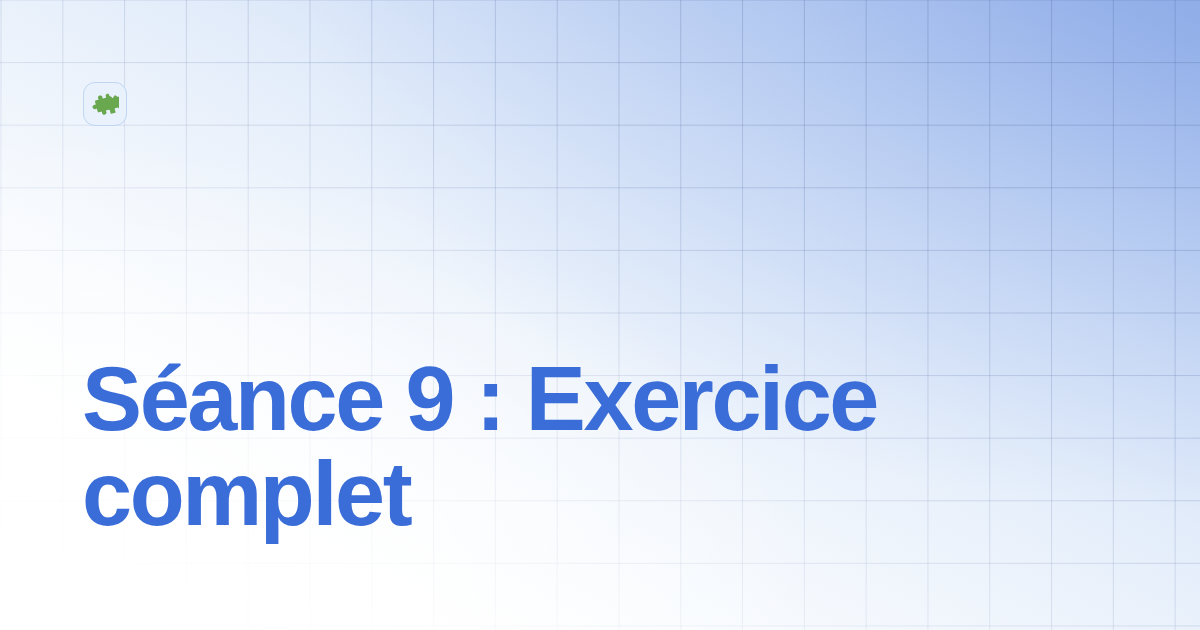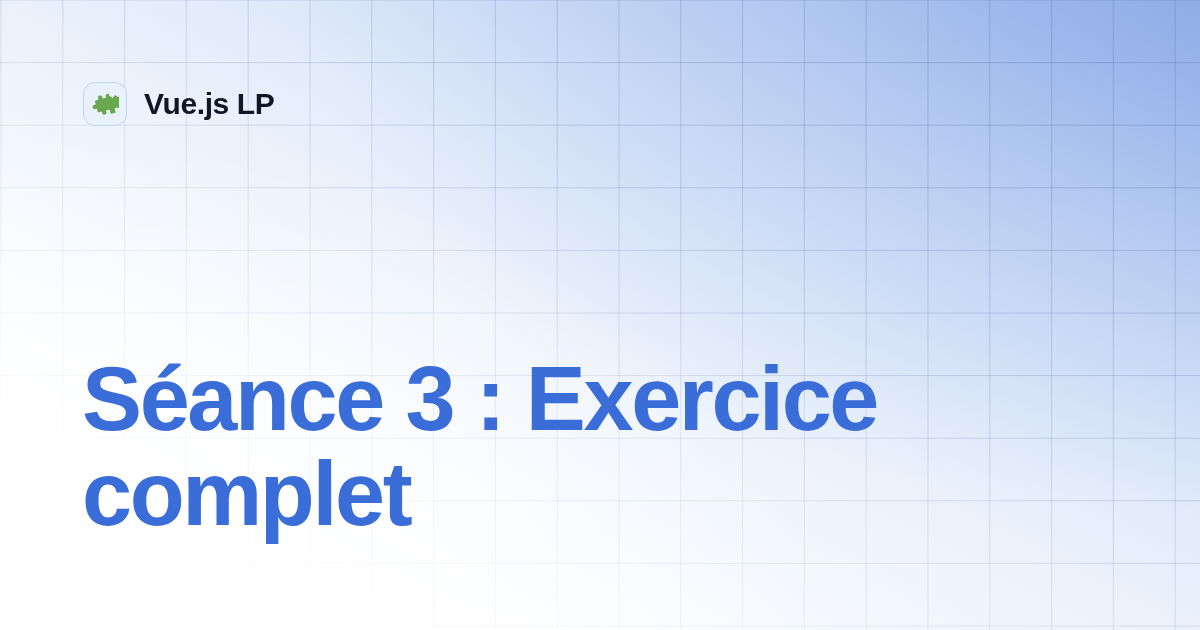--- a/index.html
+++ b/index.html
@@ -165,19 +165,18 @@
     <div class="brand">
 
       <div class="brand-badge">
         <span>
           <svg width="27" height="27" viewBox="0 0 64 64" aria-hidden="true">
             <path fill="#6aa84f" d="M38.4 6.2c-3.3 0-6 2.3-6 5.3 0 1.1.3 2 .9 2.9.4.7.1 1.6-.7 1.8l-6.1 1.5c-1 .2-1.9-.6-1.8-1.6.1-.7.1-1.4-.1-2.1-.7-2.6-3.5-4.1-6.4-3.3-2.9.8-4.7 3.5-4 6.1.2.7.5 1.3 1 1.8.7.8.3 2-.7 2.2l-6.3 1.6c-.9.2-1.5 1.1-1.3 2l1.7 6.6c.3 1-.6 1.9-1.6 1.8-.7-.1-1.5 0-2.2.2-2.6.7-4.1 3.5-3.3 6.4.8 2.9 3.5 4.7 6.1 4 .8-.2 1.5-.6 2-1.1.7-.7 1.9-.3 2.2.7l1.7 6.4c.2.9 1.1 1.5 2 1.2l6.4-1.7c1-.3 1.9.6 1.8 1.6-.1.7 0 1.5.2 2.2.7 2.6 3.5 4.1 6.4 3.3 2.9-.8 4.7-3.5 4-6.1-.2-.7-.5-1.3-.9-1.9-.6-.8-.2-2 .8-2.2l6.2-1.6c.9-.2 1.9.5 1.8 1.5 0 .2 0 .4.1.6l1.7 6.5c.2.9 1.1 1.5 2 1.2l8.6-2.2c.9-.2 1.5-1.1 1.2-2l-1.7-6.5c-.1-.2-.2-.4-.3-.6-.5-.8 0-1.9 1-2l6.2-1.6c1-.3 2 .4 2.1 1.4.1.7.3 1.4.7 2 1.4 2.3 4.5 2.9 7 1.2 2.5-1.6 3.3-4.7 1.9-7-.4-.6-.9-1.1-1.5-1.5-.9-.5-1-1.7-.3-2.4l4.6-4.7c.6-.7.6-1.8-.1-2.4l-4.8-4.6c-.7-.7-.5-1.9.4-2.3.6-.3 1.2-.8 1.6-1.3 1.7-2.2 1.2-5.4-1.1-7.1-2.3-1.7-5.4-1.3-7.1.9-.4.6-.7 1.2-.8 1.9-.2 1-1.3 1.5-2.1 1l-5.4-3.8c-.8-.6-1.9-.4-2.5.4l-3.9 5.4c-.6.8-1.8.6-2.2-.3-.3-.6-.6-1.2-1.1-1.7-1.1-1.1-2.6-1.7-4.2-1.7z"></path>
           </svg>
         </span>
       </div>
 
-      <div class="brand-name">Vue.js LP</div>
     </div>
 
-    <h1 class="headline">Séance 3 : Exercice complet</h1>
+    <h1 class="headline">Séance 9 : Exercice complet</h1>
 
   </div>
 </div>
 
 </body></html>

